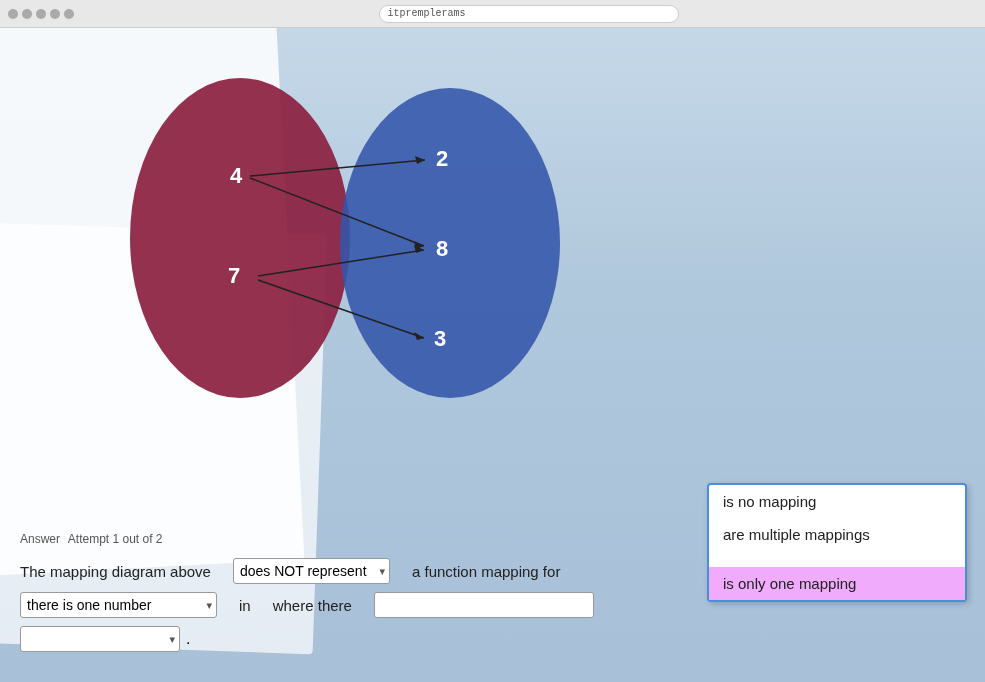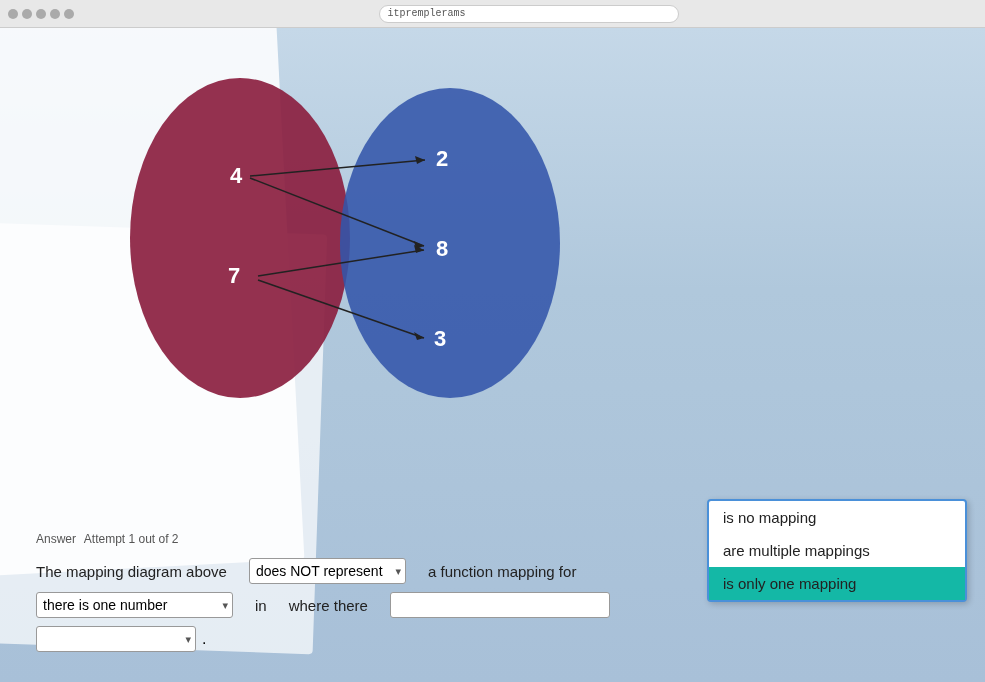--- a/index.html
+++ b/index.html
@@ -92,21 +92,21 @@
       height: 400px;
       z-index: 2;
     }
 
     
     .answer-section {
       position: absolute;
       bottom: 20px;
       left: 0;
       right: 9px;
-      padding: 10px 36px;
+      padding: 10px 20px;
       z-index: 5;
     }
 
     .answer-label {
       font-size: 14px;
       font-weight: bold;
       color: #333;
       margin-bottom: 12px;
     }
     .answer-label span {
@@ -175,21 +175,22 @@
       box-shadow: 2px 2px 6px rgba(0,0,0,0.2);
     }
 
     .dropdown-popup-item {
       padding: 8px 14px;
       font-size: 15px;
       color: #222;
       cursor: pointer;
     }
     .dropdown-popup-item.highlighted {
-      background: #14b8a6;
+      background: #f0abfc;
+      margin-top: 16px;
     }
 
     
     .last-row {
       display: flex;
       align-items: center;
       gap: 6px;
       margin-top: 4px;
     }
 

